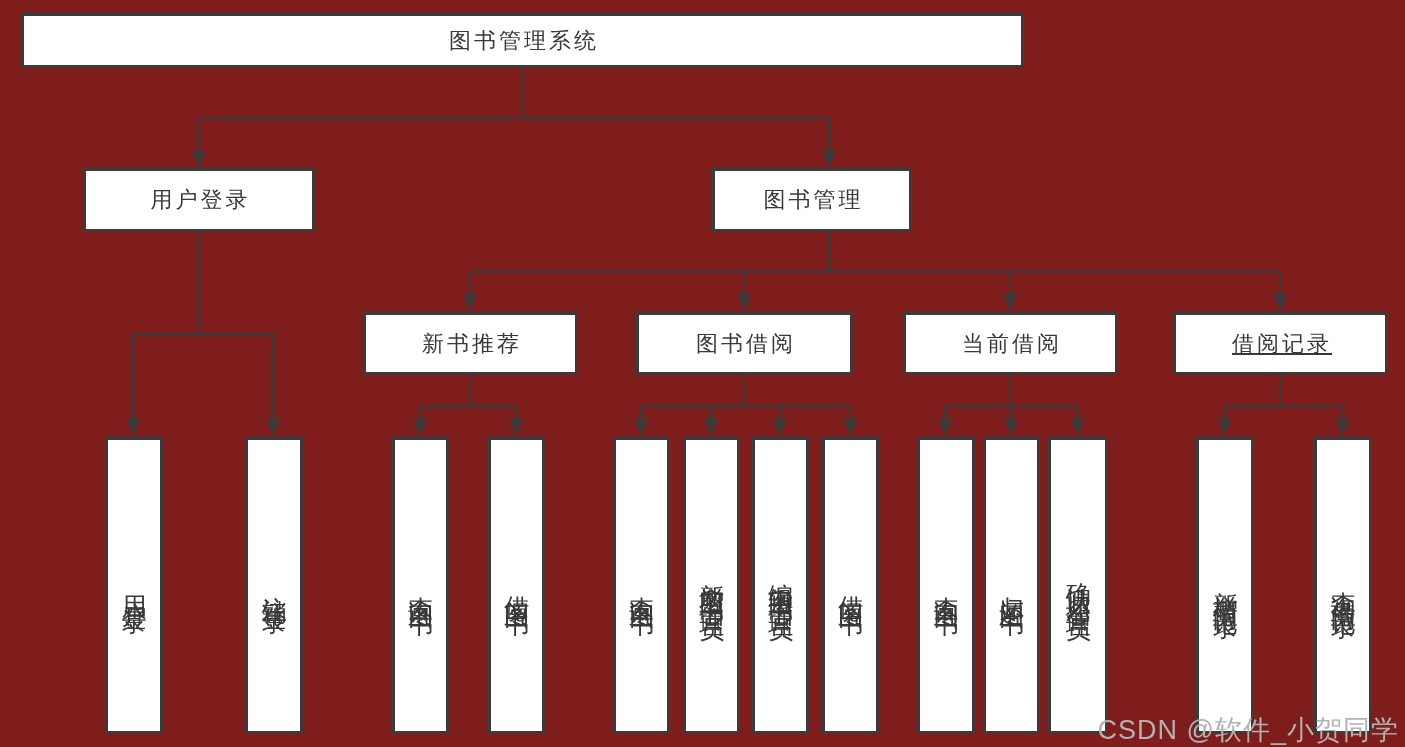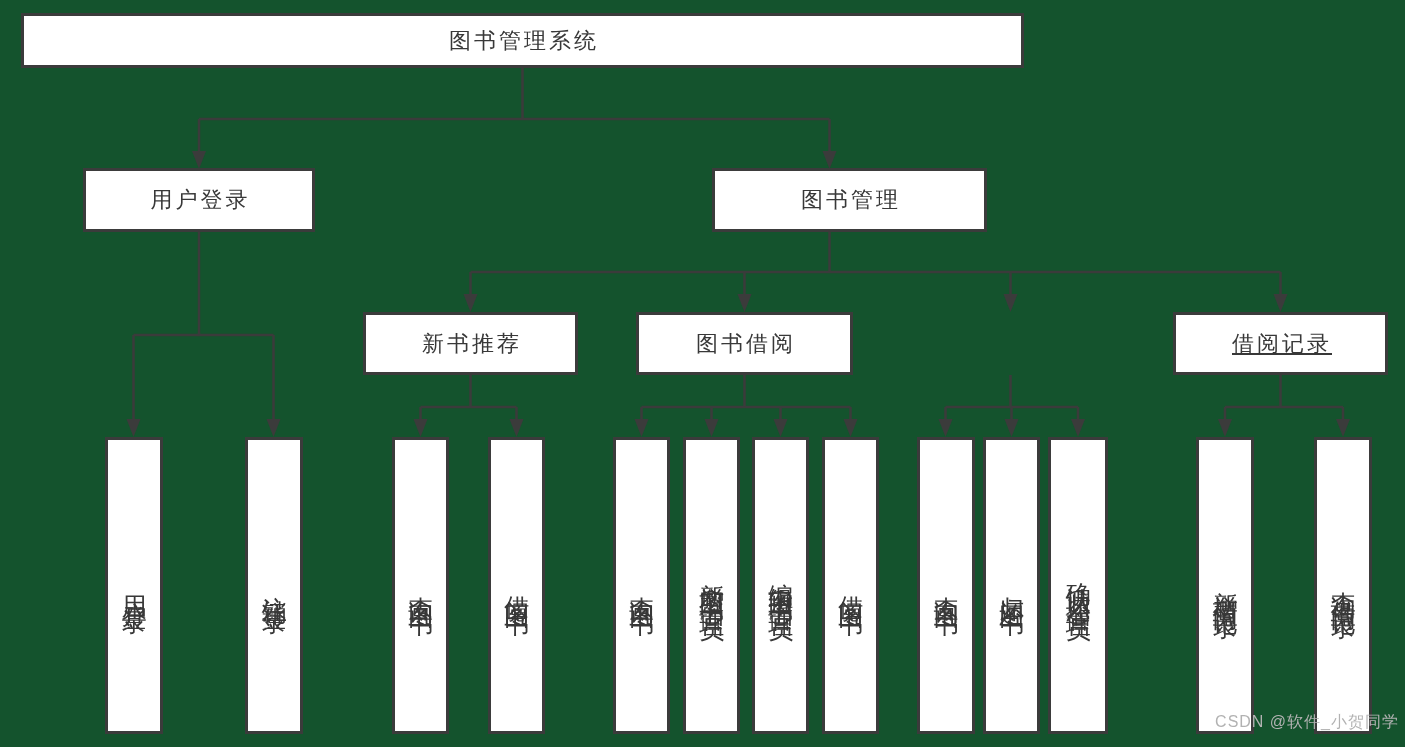--- a/index.html
+++ b/index.html
@@ -1,20 +1,20 @@
 <!DOCTYPE html>
 <html><head>
 <meta charset="utf-8">
 <style>
   html, body { margin: 0; padding: 0; background: #ffffff; }
   .canvas {
     position: relative;
     width: 1405px;
     height: 747px;
-    background: #14532d;
+    background: #7f1d1d;
     font-family: "Liberation Sans", "DejaVu Sans", sans-serif;
     overflow: hidden;
   }
   .connectors {
     position: absolute;
     left: 0; top: 0;
     width: 1405px; height: 747px;
   }
   .box {
     position: absolute;
@@ -44,21 +44,21 @@
     text-orientation: mixed;
     font-size: 25px;
     letter-spacing: 5px;
     line-height: 1.1;
     white-space: nowrap;
   }
   .watermark {
     position: absolute;
     top: 712px;
     right: 6px;
-    font-size: 16px;
+    font-size: 27px;
     letter-spacing: 1px;
     color: #b2b2b2;
     white-space: nowrap;
   }
 </style>
 </head>
 <body>
 
 <div class="canvas">
 
@@ -102,29 +102,32 @@
     </g>
   </svg>
 
   <div class="box" style="left:21px; top:13px; width:1003px; height:55px;">
     <span class="h-label">图书管理系统</span>
   </div>
 
   <div class="box l2" style="left:83px; width:232px;">
     <span class="h-label">用户登录</span>
   </div>
-  <div class="box l2" style="left:712px; width:275px;">
+  <div class="box l2" style="left:712px; width:200px;">
     <span class="h-label">图书管理</span>
   </div>
 
   <div class="box l3" style="left:363px; width:215px;">
     <span class="h-label">新书推荐</span>
   </div>
   <div class="box l3" style="left:636px; width:217px;justify-content:center;">
     <span class="h-label">图书借阅</span>
+  </div>
+  <div class="box l3" style="left:903px; width:215px;">
+    <span class="h-label">当前借阅</span>
   </div>
   <div class="box l3" style="left:1173px; width:215px;text-decoration:underline;">
     <span class="h-label">借阅记录</span>
   </div>
 
   <div class="box leaf-box" style="left:105px; width:58px;">
     <span class="vtext">用户登录</span>
   </div>
   <div class="box leaf-box" style="left:245px; width:58px;">
     <span class="vtext">注销登录</span>

